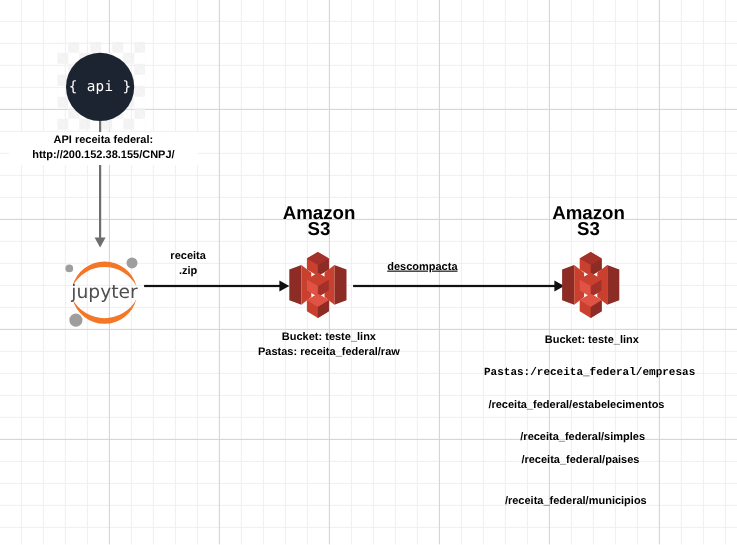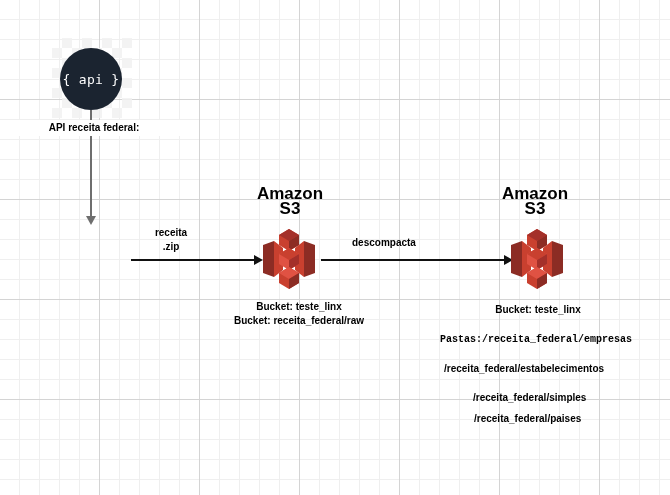--- a/index.html
+++ b/index.html
@@ -147,22 +147,37 @@
 
   <div class="api-node">
     <span class="api-label">{ api }</span>
   </div>
 
   <div class="v-line" style="left:90px; top:110px; width:2px; height:113px;"></div>
   <div class="arrow-down" style="left:86px; top:216px;"></div>
 
   <div class="lbl boxed center" style="left:8px; top:120px; width:168px;">
     <div>API receita federal:</div>
-  </div>
-
+    <div>http://200.152.38.155/CNPJ/</div>
+  </div>
+
+  <div class="jupyter">
+    <svg width="86" height="72" viewBox="0 0 86 72" xmlns="http://www.w3.org/2000/svg">
+
+      <path d="M14 32 A30 30 0 0 1 72 32 A33 33 0 0 0 14 32 Z" fill="#f37726"></path>
+
+      <path d="M14 44 A30 30 0 0 0 72 44 A33 33 0 0 1 14 44 Z" fill="#f37726"></path>
+
+      <circle cx="11" cy="16" r="3.5" fill="#9e9e9e"></circle>
+      <circle cx="68" cy="11" r="5" fill="#9e9e9e"></circle>
+      <circle cx="17" cy="63" r="6" fill="#9e9e9e"></circle>
+
+      <text x="43" y="43" font-family="DejaVu Sans, sans-serif" font-size="17" fill="#4e4e4e" text-anchor="middle">jupyter</text>
+    </svg>
+  </div>
 
   <div class="h-line" style="left:131px; top:259px; width:125px; height:2px;"></div>
   <div class="arrow-right" style="left:254px; top:255px;"></div>
   <div class="lbl center" style="left:133px; top:226px; width:76px;">
     <div>receita</div>
     <div>.zip</div>
   </div>
 
   <div class="node-title" style="left:240px; top:186px; width:100px;">
     <div>Amazon</div>
@@ -187,26 +202,26 @@
       <polygon points="28,32 38,26 38,36 28,42" fill="#a4302a"></polygon>
 
       <polygon points="28,39 38,45 38,55 28,61 18,55 18,45" fill="#c9402f"></polygon>
       <polygon points="28,39 38,45 28,51 18,45" fill="#e05243"></polygon>
       <polygon points="28,51 38,45 38,55 28,61" fill="#8c2c24"></polygon>
     </svg>
   </div>
 
   <div class="lbl center" style="left:219px; top:300px; width:160px;">
     <div>Bucket: teste_linx</div>
-    <div>Bucket: receita_federal/raw</div>
+    <div>Pastas: receita_federal/raw</div>
   </div>
 
   <div class="h-line" style="left:321px; top:259px; width:185px; height:2px;"></div>
   <div class="arrow-right" style="left:504px; top:255px;"></div>
-  <div class="lbl" style="left:352px; top:236px;">descompacta</div>
+  <div class="lbl" style="left:352px; top:236px;text-decoration:underline;">descompacta</div>
 
   <div class="node-title" style="left:485px; top:186px; width:100px;">
     <div>Amazon</div>
     <div>S3</div>
   </div>
 
   <div class="s3-icon" style="left:509px; top:228px;">
     <svg width="56" height="62" viewBox="0 0 56 62" xmlns="http://www.w3.org/2000/svg">
       <polygon points="2,17 13,13 13,49 2,45" fill="#8c2c24"></polygon>
       <polygon points="13,13 22,20 22,42 13,49" fill="#c9402f"></polygon>
@@ -227,14 +242,15 @@
   <div class="lbl center" style="left:458px; top:303px; width:160px;">Bucket: teste_linx</div>
 
   <div class="lbl" style="left:440px; top:333px;font-family:Liberation Mono, monospace;">Pastas:/receita_federal/empresas</div>
 
   <div class="lbl" style="left:473px; top:391px;">/receita_federal/simples</div>
 
   <div class="lbl" style="left:444px; top:362px;">/receita_federal/estabelecimentos</div>
 
   <div class="lbl" style="left:474px; top:412px;">/receita_federal/paises</div>
 
+  <div class="lbl" style="left:459px; top:449px;">/receita_federal/municipios</div>
 
 </div>
 
 </body></html>

